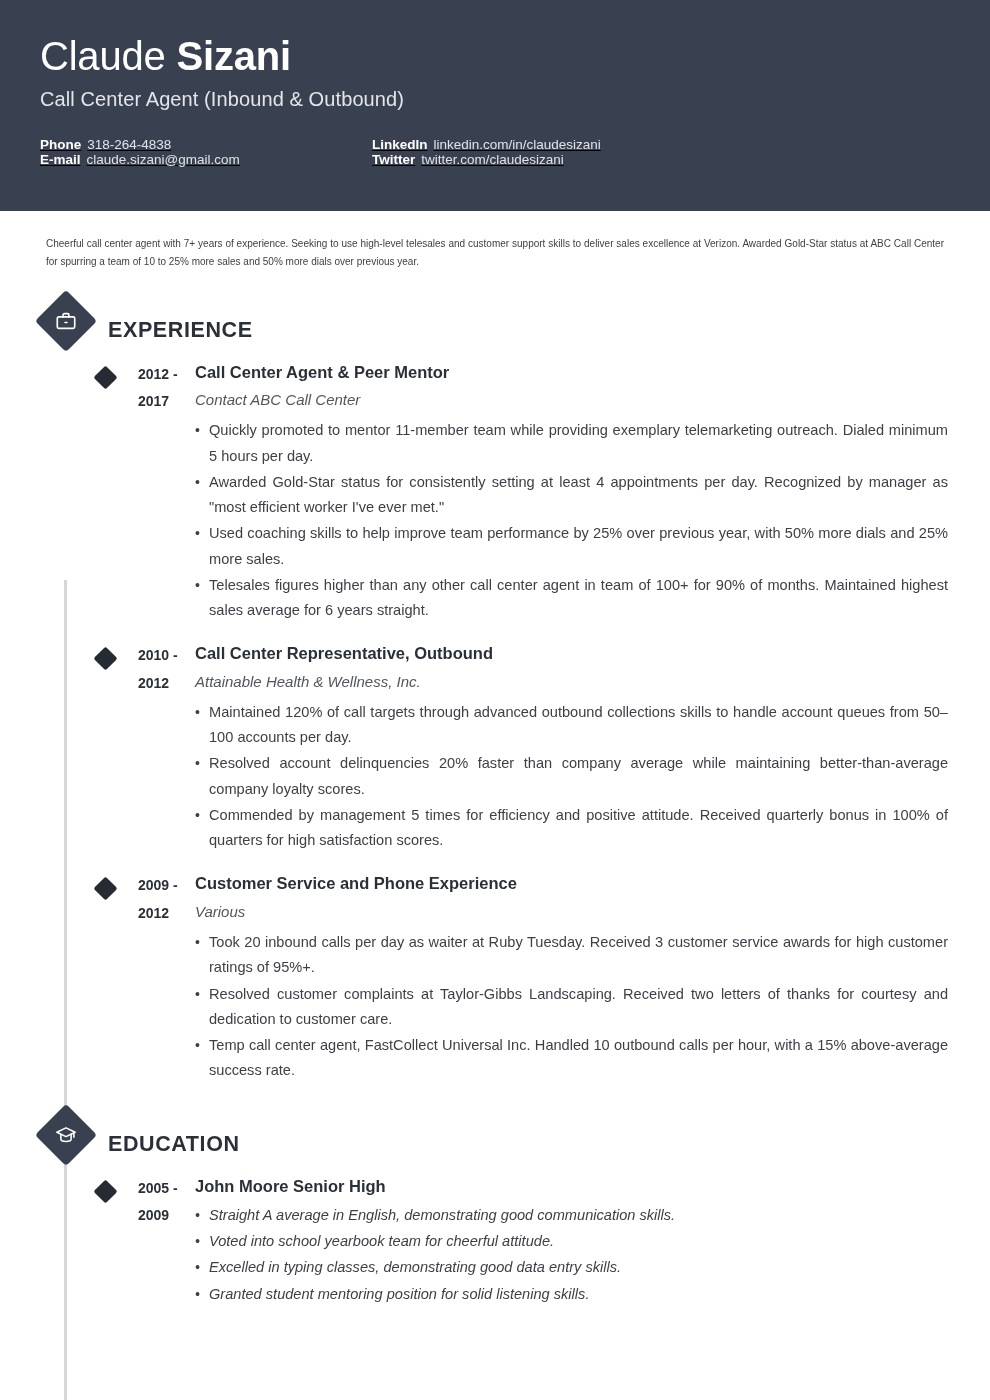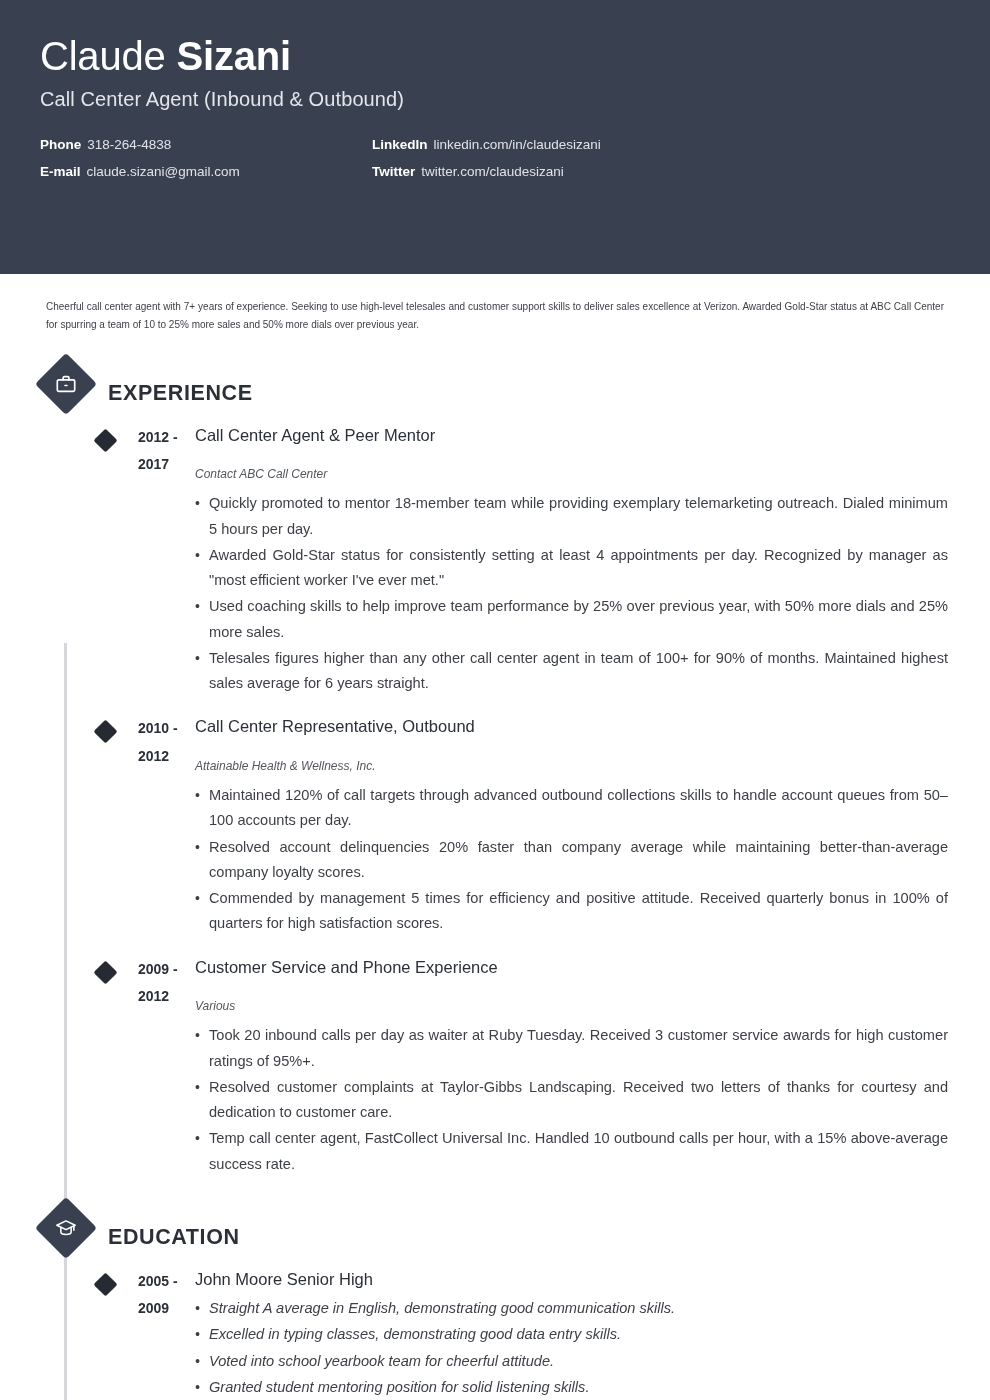--- a/index.html
+++ b/index.html
@@ -17,21 +17,21 @@
     width: 990px;
     height: 1400px;
     background: #ffffff;
     overflow: hidden;
   }
 
   
   .header {
     background: #39404f;
     padding: 34px 40px 26px 40px;
-    height: 274px;
+    height: 211px;
   }
 
   .name {
     font-size: 40px;
     line-height: 1.12;
     color: #ffffff;
     font-weight: 300;
     letter-spacing: -0.2px;
   }
   .name .last { font-weight: 700; }
@@ -41,21 +41,22 @@
     font-size: 20px;
     color: #e3e5ea;
     font-weight: 400;
     letter-spacing: 0.1px;
   }
 
   .contact-grid {
     margin-top: 26px;
     display: grid;
     grid-template-columns: 332px auto;
-    row-gap: 12px;
+    row-gap: 0;
+    text-decoration: underline;
   }
   .contact-item {
     font-size: 13.5px;
     color: #e8eaee;
     white-space: nowrap;
   }
   .contact-label {
     font-weight: 700;
     color: #ffffff;
     margin-right: 6px;
@@ -149,27 +150,27 @@
     color: #2b2f38;
     line-height: 1.95;
   }
   .entry-main {
     flex: 1 1 auto;
     padding-left: 5px;
     padding-right: 2px;
   }
   .entry-title {
     font-size: 16.5px;
-    font-weight: 400;
+    font-weight: 700;
     color: #2b2f38;
     line-height: 1.35;
   }
   .entry-org {
-    margin-top: 21px;
-    font-size: 12px;
+    margin-top: 7px;
+    font-size: 15px;
     font-style: italic;
     color: #52565e;
     line-height: 1.3;
   }
   .bullets {
     list-style: none;
     margin-top: 9px;
   }
   .bullets li {
     position: relative;
@@ -241,21 +242,21 @@
       <div class="entry">
         <div class="entry-marker"></div>
         <div class="entry-dates">
           <div>2012 -</div>
           <div>2017</div>
         </div>
         <div class="entry-main">
           <div class="entry-title">Call Center Agent &amp; Peer Mentor</div>
           <div class="entry-org">Contact ABC Call Center</div>
           <ul class="bullets">
-            <li>Quickly promoted to mentor 18-member team while providing exemplary telemarketing outreach. Dialed minimum 5 hours per day.</li>
+            <li>Quickly promoted to mentor 11-member team while providing exemplary telemarketing outreach. Dialed minimum 5 hours per day.</li>
             <li>Awarded Gold-Star status for consistently setting at least 4 appointments per day. Recognized by manager as "most efficient worker I've ever met."</li>
             <li>Used coaching skills to help improve team performance by 25% over previous year, with 50% more dials and 25% more sales.</li>
             <li>Telesales figures higher than any other call center agent in team of 100+ for 90% of months. Maintained highest sales average for 6 years straight.</li>
           </ul>
         </div>
       </div>
 
       <div class="entry">
         <div class="entry-marker"></div>
         <div class="entry-dates">
@@ -306,22 +307,22 @@
       <div class="entry edu">
         <div class="entry-marker"></div>
         <div class="entry-dates">
           <div>2005 -</div>
           <div>2009</div>
         </div>
         <div class="entry-main">
           <div class="entry-title">John Moore Senior High</div>
           <ul class="bullets compact">
             <li>Straight A average in English, demonstrating good communication skills.</li>
+            <li>Voted into school yearbook team for cheerful attitude.</li>
             <li>Excelled in typing classes, demonstrating good data entry skills.</li>
-            <li>Voted into school yearbook team for cheerful attitude.</li>
             <li>Granted student mentoring position for solid listening skills.</li>
           </ul>
         </div>
       </div>
     </div>
 
   </div>
 </div>
 
 </body></html>

